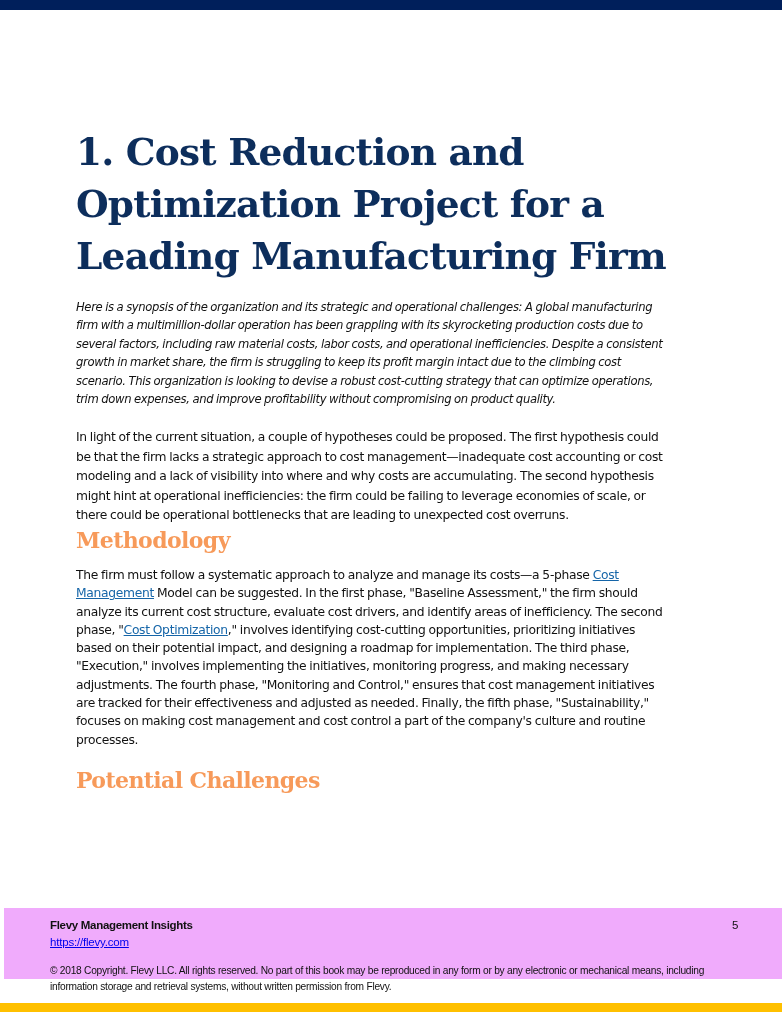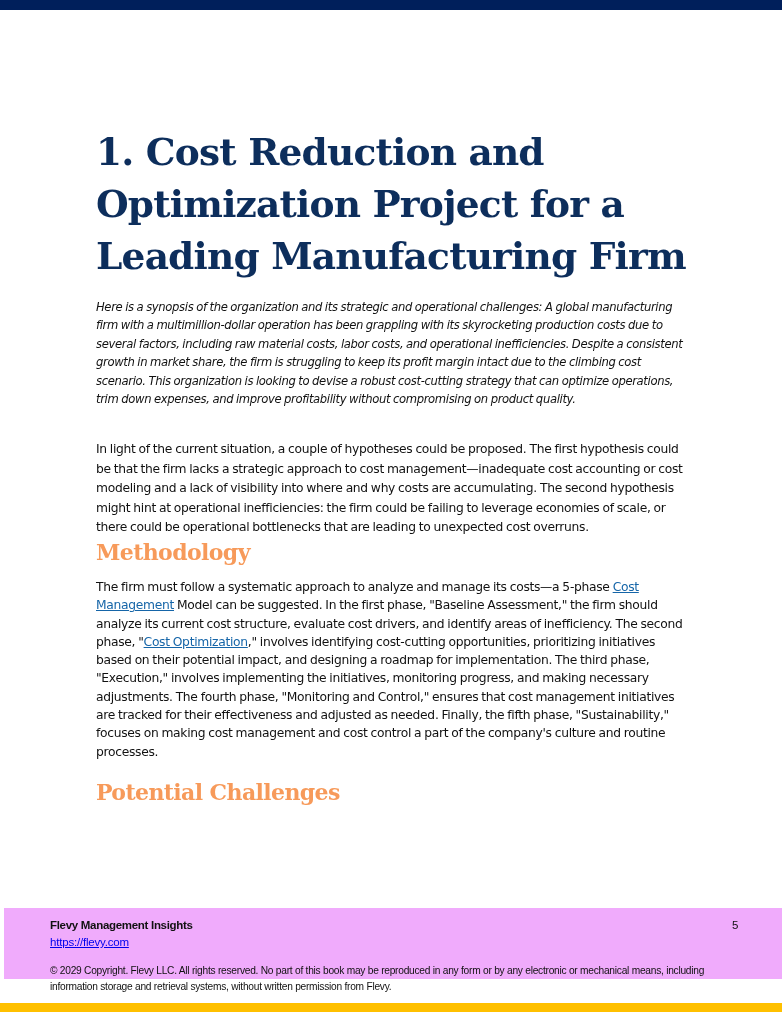--- a/index.html
+++ b/index.html
@@ -6,21 +6,21 @@
     body {
       width: 782px; height: 1012px; position: relative; overflow: hidden;
       background: #ffffff;
       font-family: "DejaVu Sans", sans-serif;
     }
     .top-bar {
       position: absolute; left: 0; top: 0; width: 782px; height: 10px;
       background: #001F5B;
     }
     .content {
-      position: absolute; left: 96px; top: 126px; width: 596px;
+      position: absolute; left: 76px; top: 126px; width: 596px;
     }
     .title {
       font-family: "DejaVu Serif", serif;
       font-weight: bold;
       color: #0D2E5C;
       font-size: 37.5px;
       line-height: 52px;
       margin: 0;
       letter-spacing: -0.8px;
     }
@@ -46,21 +46,21 @@
     .h-orange { color: #F79A5A; }
     .body-text {
       font-family: "DejaVu Sans", sans-serif;
       font-size: 12.3px;
       line-height: 19.5px;
       color: #111;
       margin: 0;
       letter-spacing: -0.3px;
       word-spacing: -0.6px;
     }
-    .p1 { margin-top: 32px; }
+    .p1 { margin-top: 20px; }
     .h-method { }
     .p2 { margin-top: 12px; line-height: 18.3px; }
     .h-challenges { margin-top: 17px; }
     a.link { color: #1565A8; text-decoration: underline; }
 
     .footer {
       position: absolute; left: 4px; top: 908px; width: 782px; height: 71px;
       background: #f0abfc;
     }
     .footer-brand {
@@ -106,16 +106,16 @@
   <h2 class="h-orange h-method">Methodology</h2>
   <p class="body-text p2"><span>The firm must follow a systematic approach to analyze and manage its costs—a 5-phase </span><a class="link" href="#">Cost Management</a><span> Model can be suggested. In the first phase, "Baseline Assessment," the firm should analyze its current cost structure, evaluate cost drivers, and identify areas of inefficiency. The second phase, "</span><a class="link" href="#">Cost Optimization</a><span>," involves identifying cost-cutting opportunities, prioritizing initiatives based on their potential impact, and designing a roadmap for implementation. The third phase, "Execution," involves implementing the initiatives, monitoring progress, and making necessary adjustments. The fourth phase, "Monitoring and Control," ensures that cost management initiatives are tracked for their effectiveness and adjusted as needed. Finally, the fifth phase, "Sustainability," focuses on making cost management and cost control a part of the company's culture and routine processes.</span></p>
 
   <h2 class="h-orange h-challenges">Potential Challenges</h2>
 </div>
 
 <div class="footer">
   <div class="footer-brand">Flevy Management Insights</div>
   <a class="footer-link" href="#">https://flevy.com</a>
   <div class="page-number">5</div>
-  <div class="copyright">© 2029 Copyright. Flevy LLC. All rights reserved. No part of this book may be reproduced in any form or by any electronic or mechanical means, including information storage and retrieval systems, without written permission from Flevy.</div>
+  <div class="copyright">© 2018 Copyright. Flevy LLC. All rights reserved. No part of this book may be reproduced in any form or by any electronic or mechanical means, including information storage and retrieval systems, without written permission from Flevy.</div>
 </div>
 
 <div class="bottom-bar"></div>
 
 </body></html>

